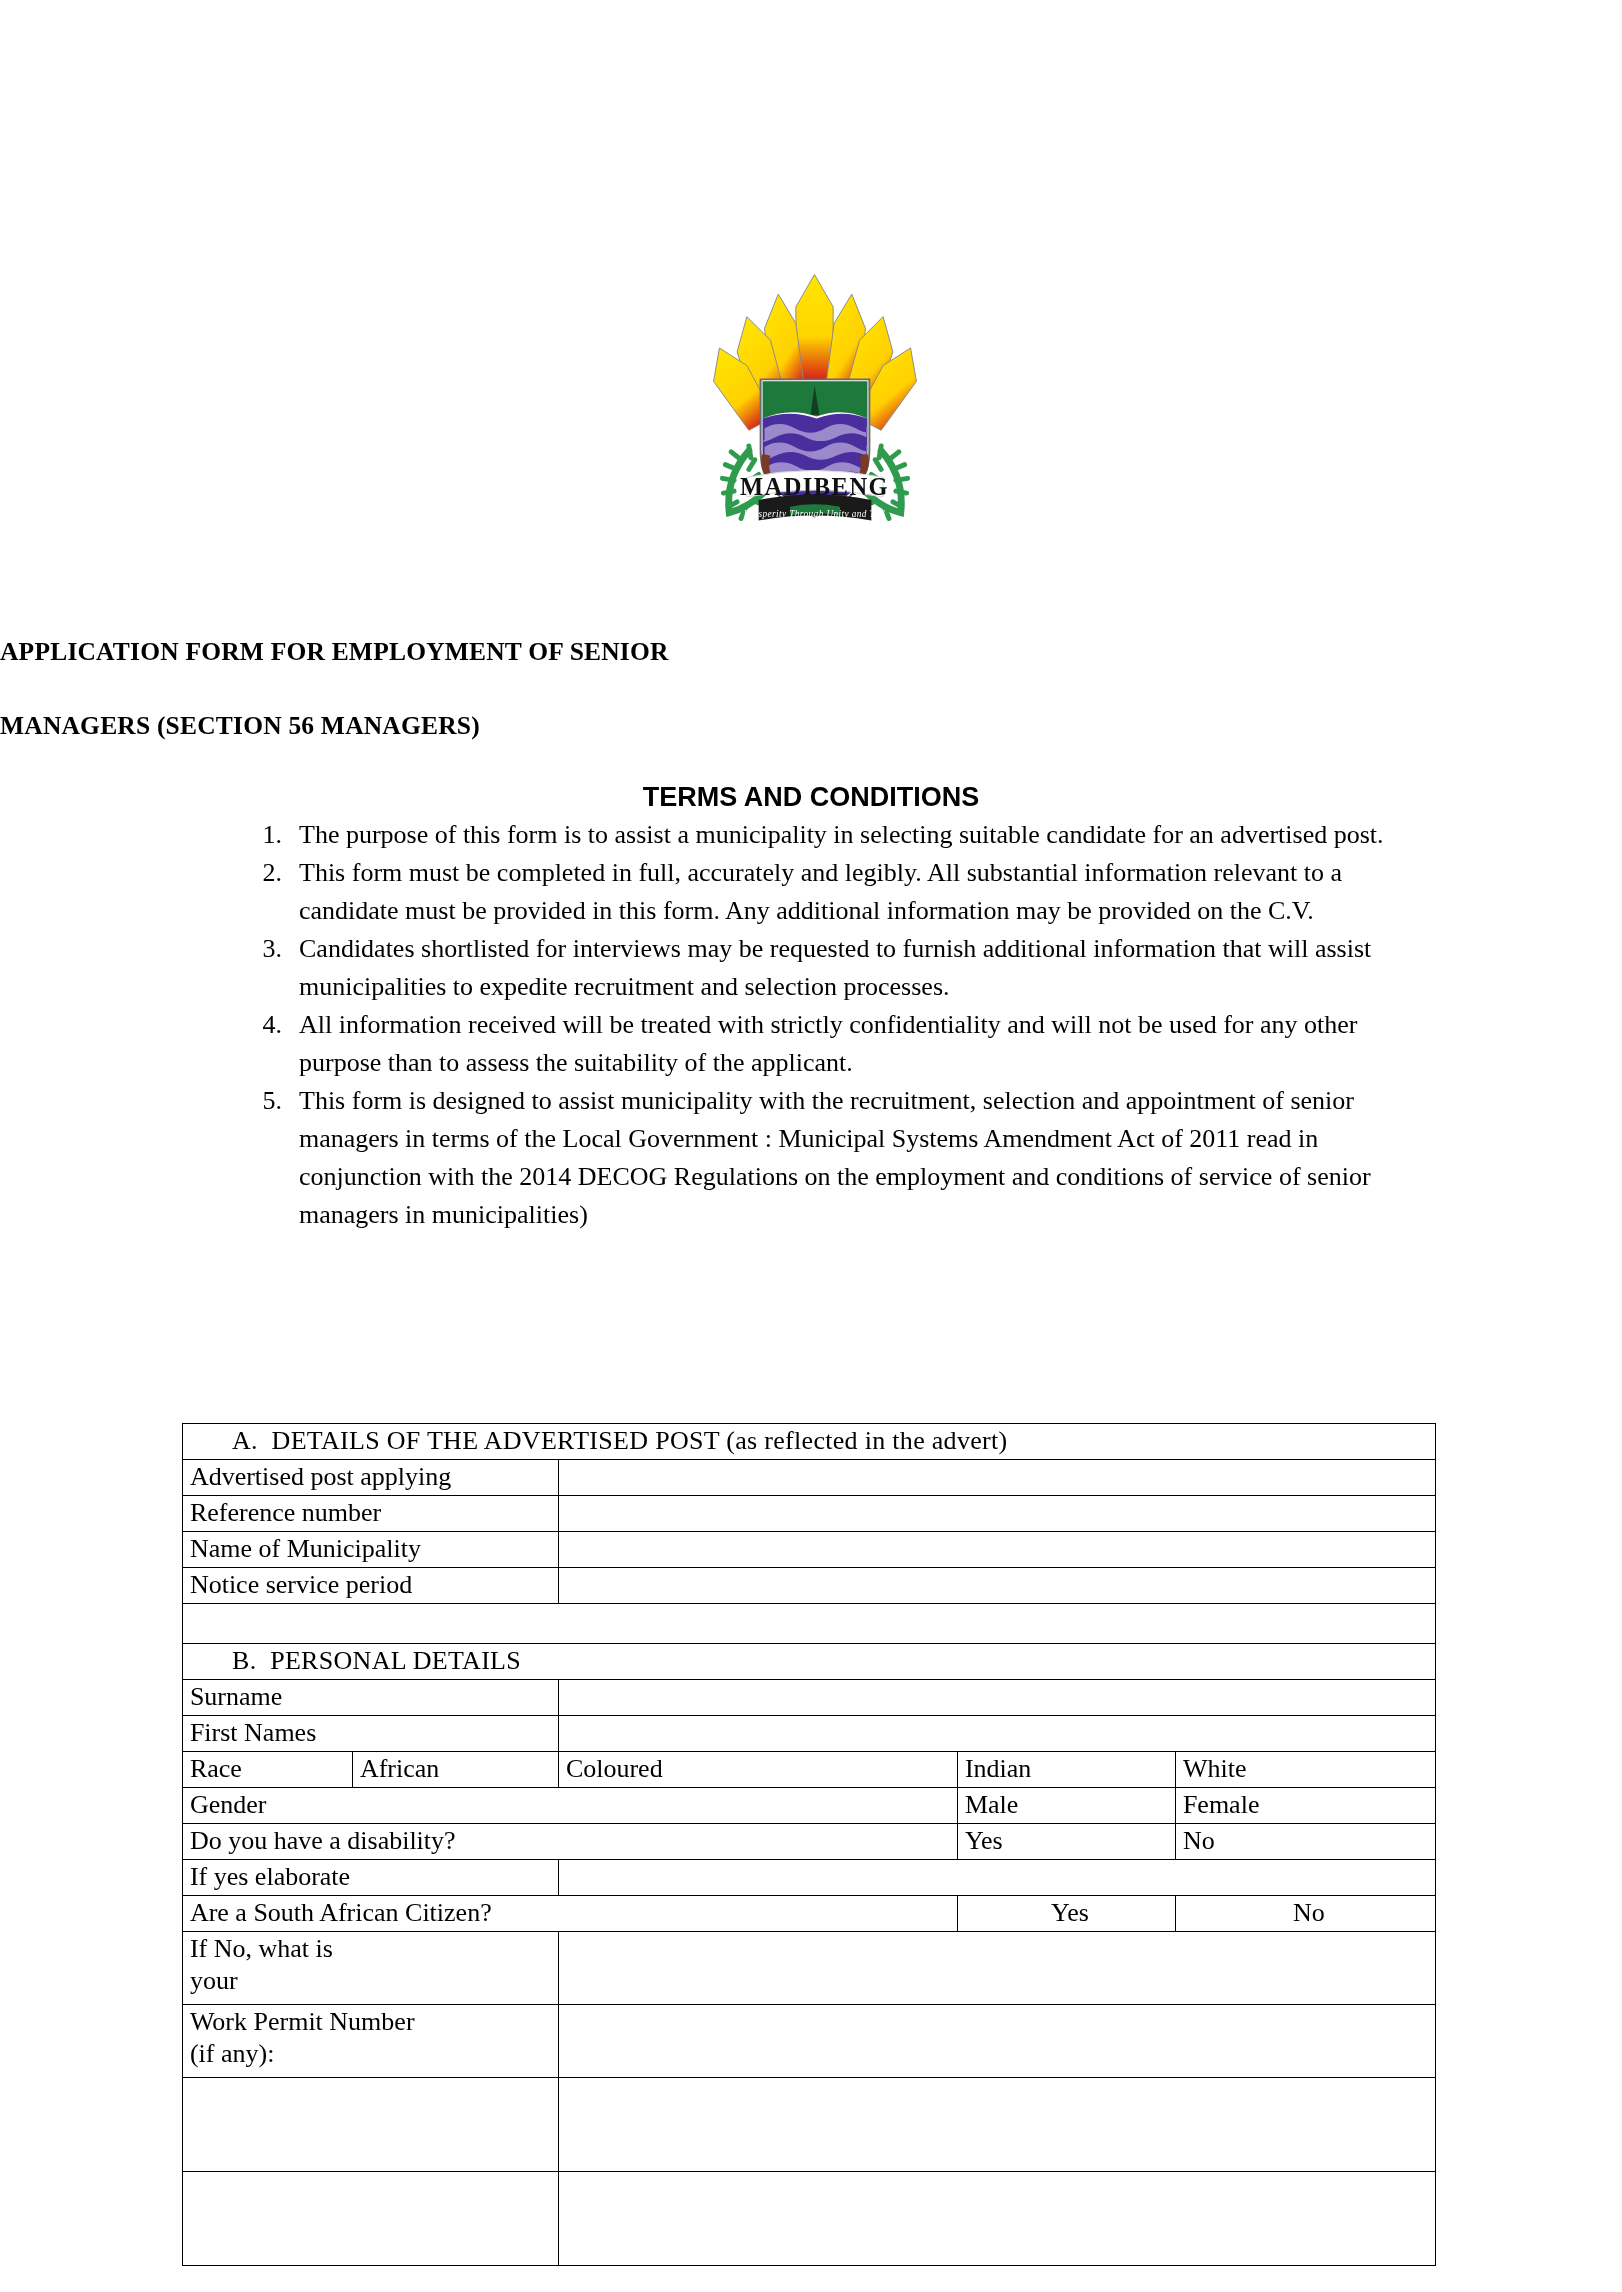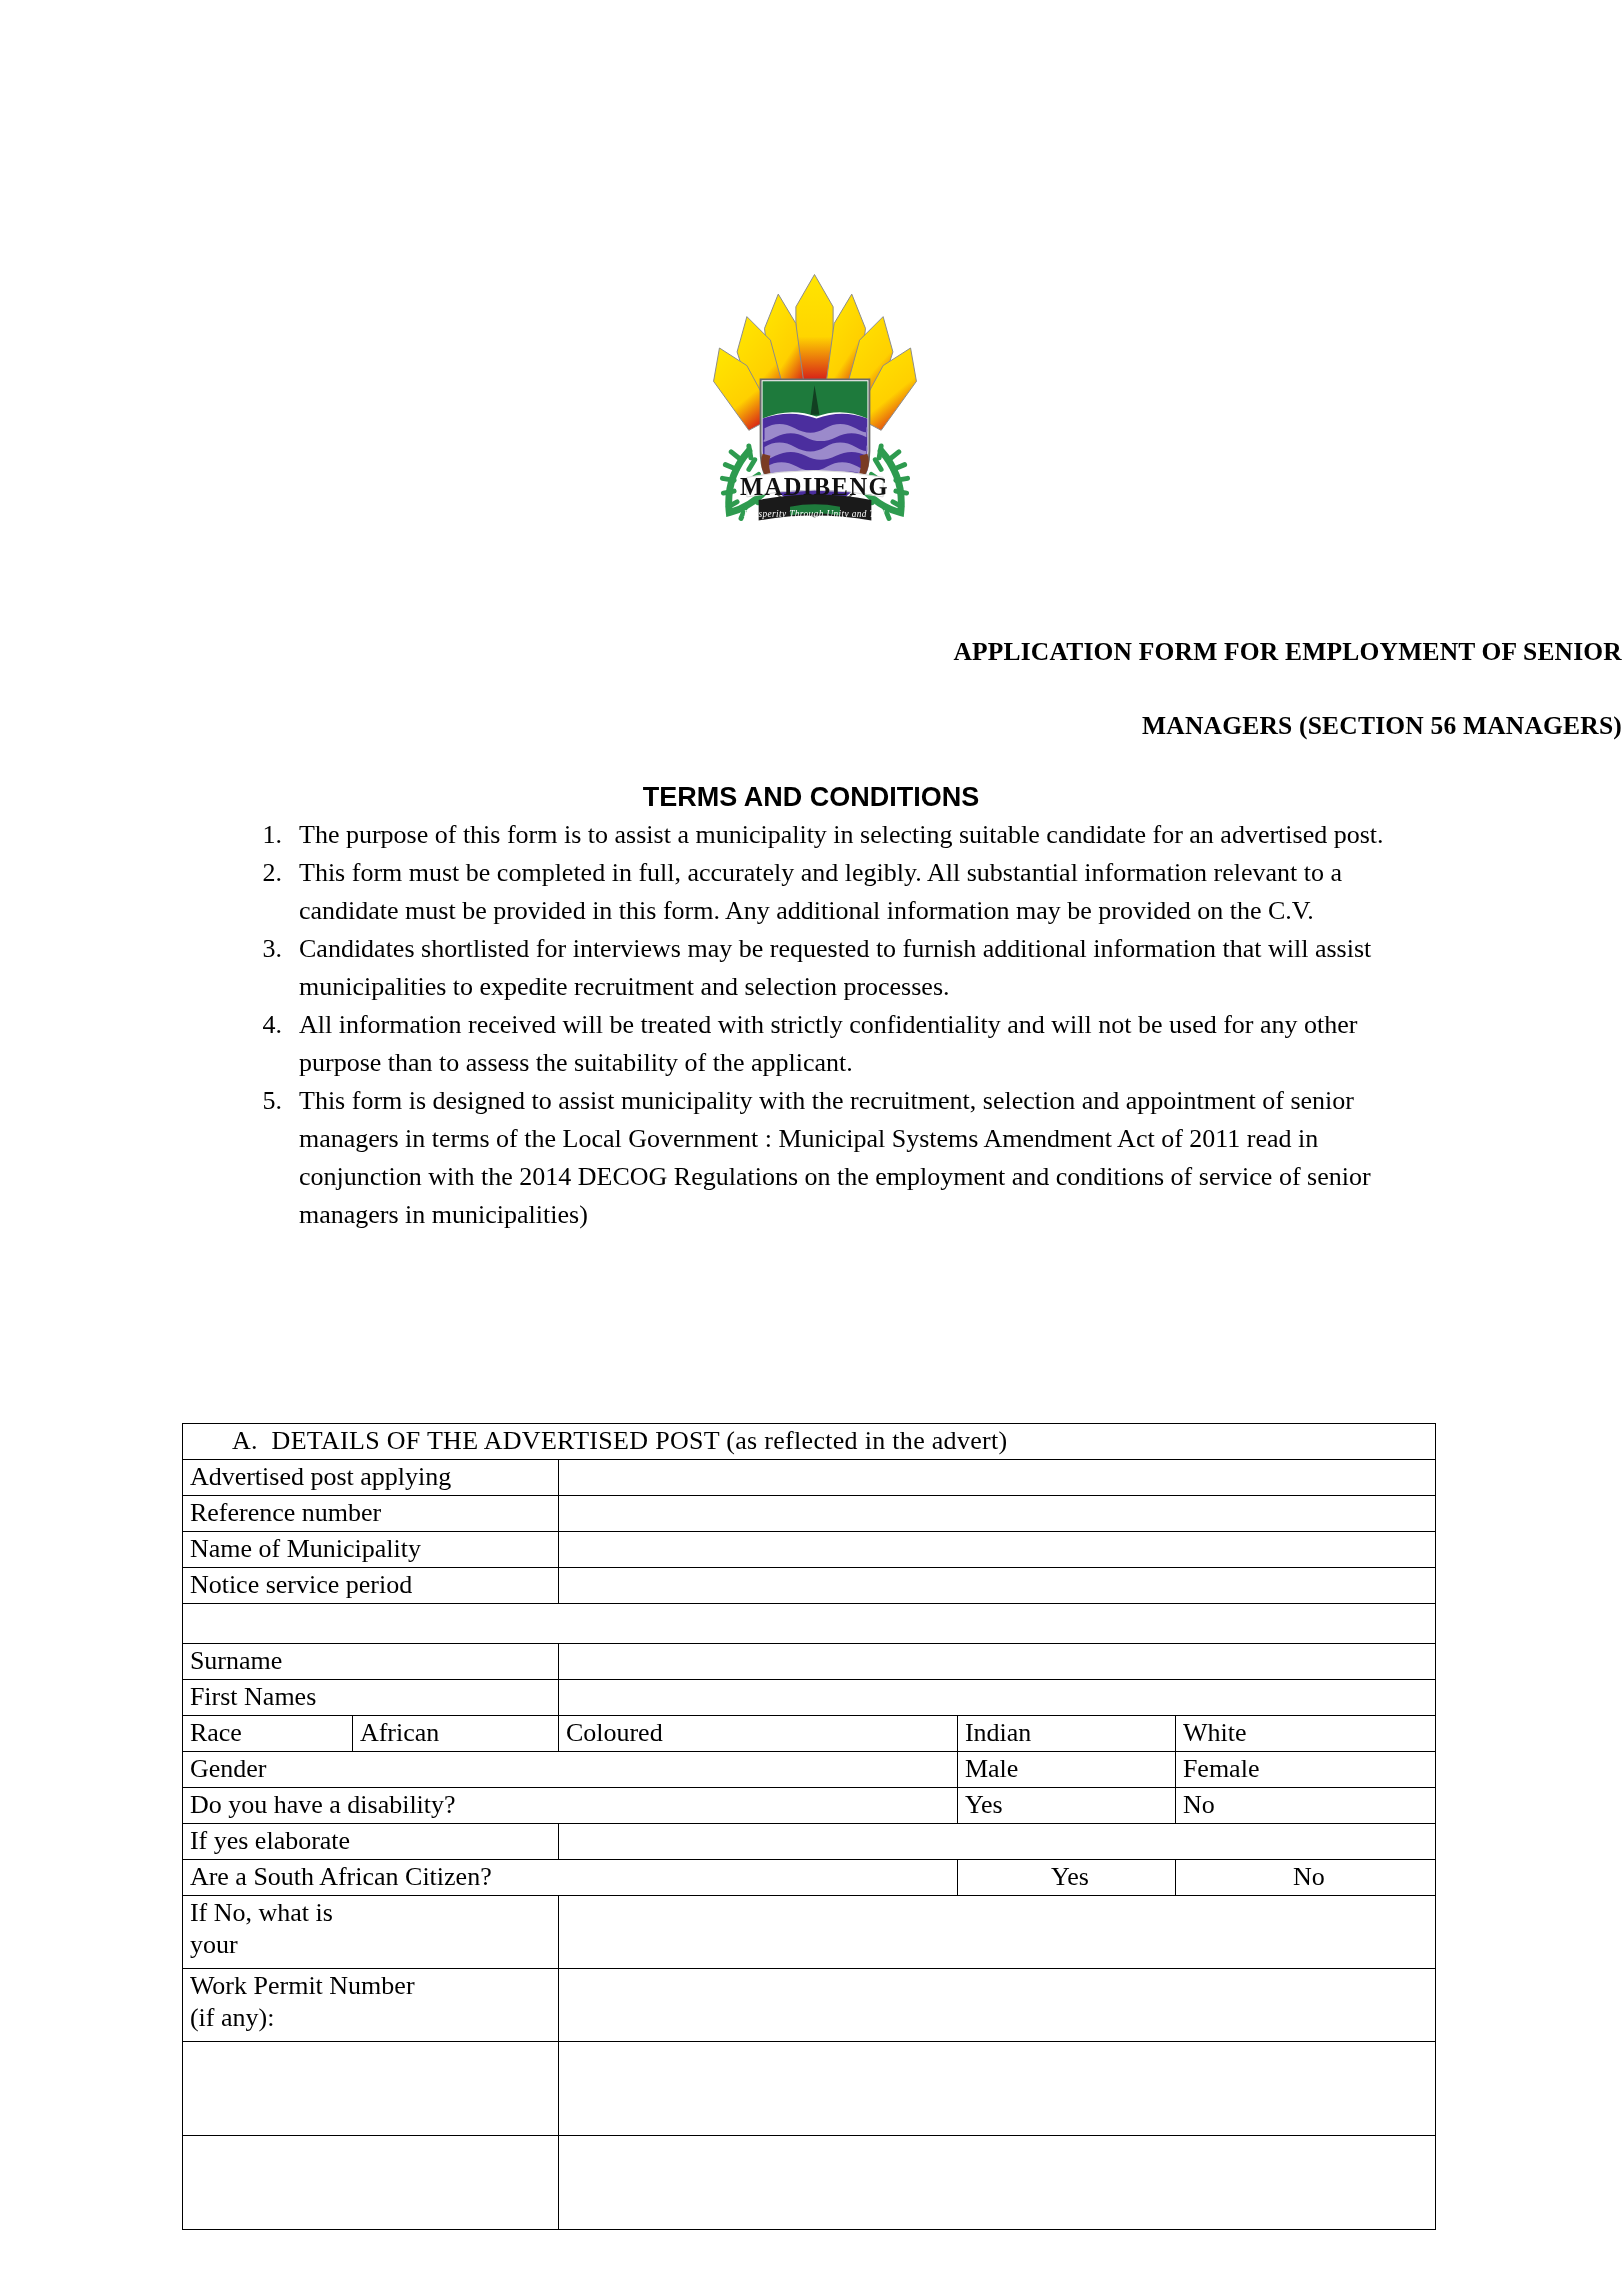--- a/index.html
+++ b/index.html
@@ -22,22 +22,22 @@
     left: 7px; right: 0;
     top: 250px;
     display: flex;
     justify-content: center;
   }
   .logo { width: 270px; height: 294px; display:block; }
 
   
   .doc-title {
     position: absolute;
-    left: 16px; right: 0;
-    text-align: right;
+    left: 0; right: 0;
+    text-align: left;
     font-weight: bold;
     font-size: 25.5px;
     letter-spacing: 0.2px;
   }
   #title-line-1 { top: 637px; }
   #title-line-2 { top: 711px; }
   .terms-heading {
     position: absolute;
     left: 0; right: 0;
     top: 782px;
@@ -228,20 +228,27 @@
   </tr>
   <tr>
     <td colspan="2">Notice service period</td>
     <td colspan="4"></td>
   </tr>
 
   <tr>
     <td colspan="6" class="blank-row"></td>
   </tr>
 
+  <tr>
+    <td colspan="6" class="section-head">
+      <span class="sh-inner">
+        <span class="sh-letter">B.</span><span>PERSONAL  DETAILS</span>
+      </span>
+    </td>
+  </tr>
 
   <tr>
     <td colspan="2">Surname</td>
     <td colspan="4"></td>
   </tr>
   <tr>
     <td colspan="2">First Names</td>
     <td colspan="4"></td>
   </tr>
 

